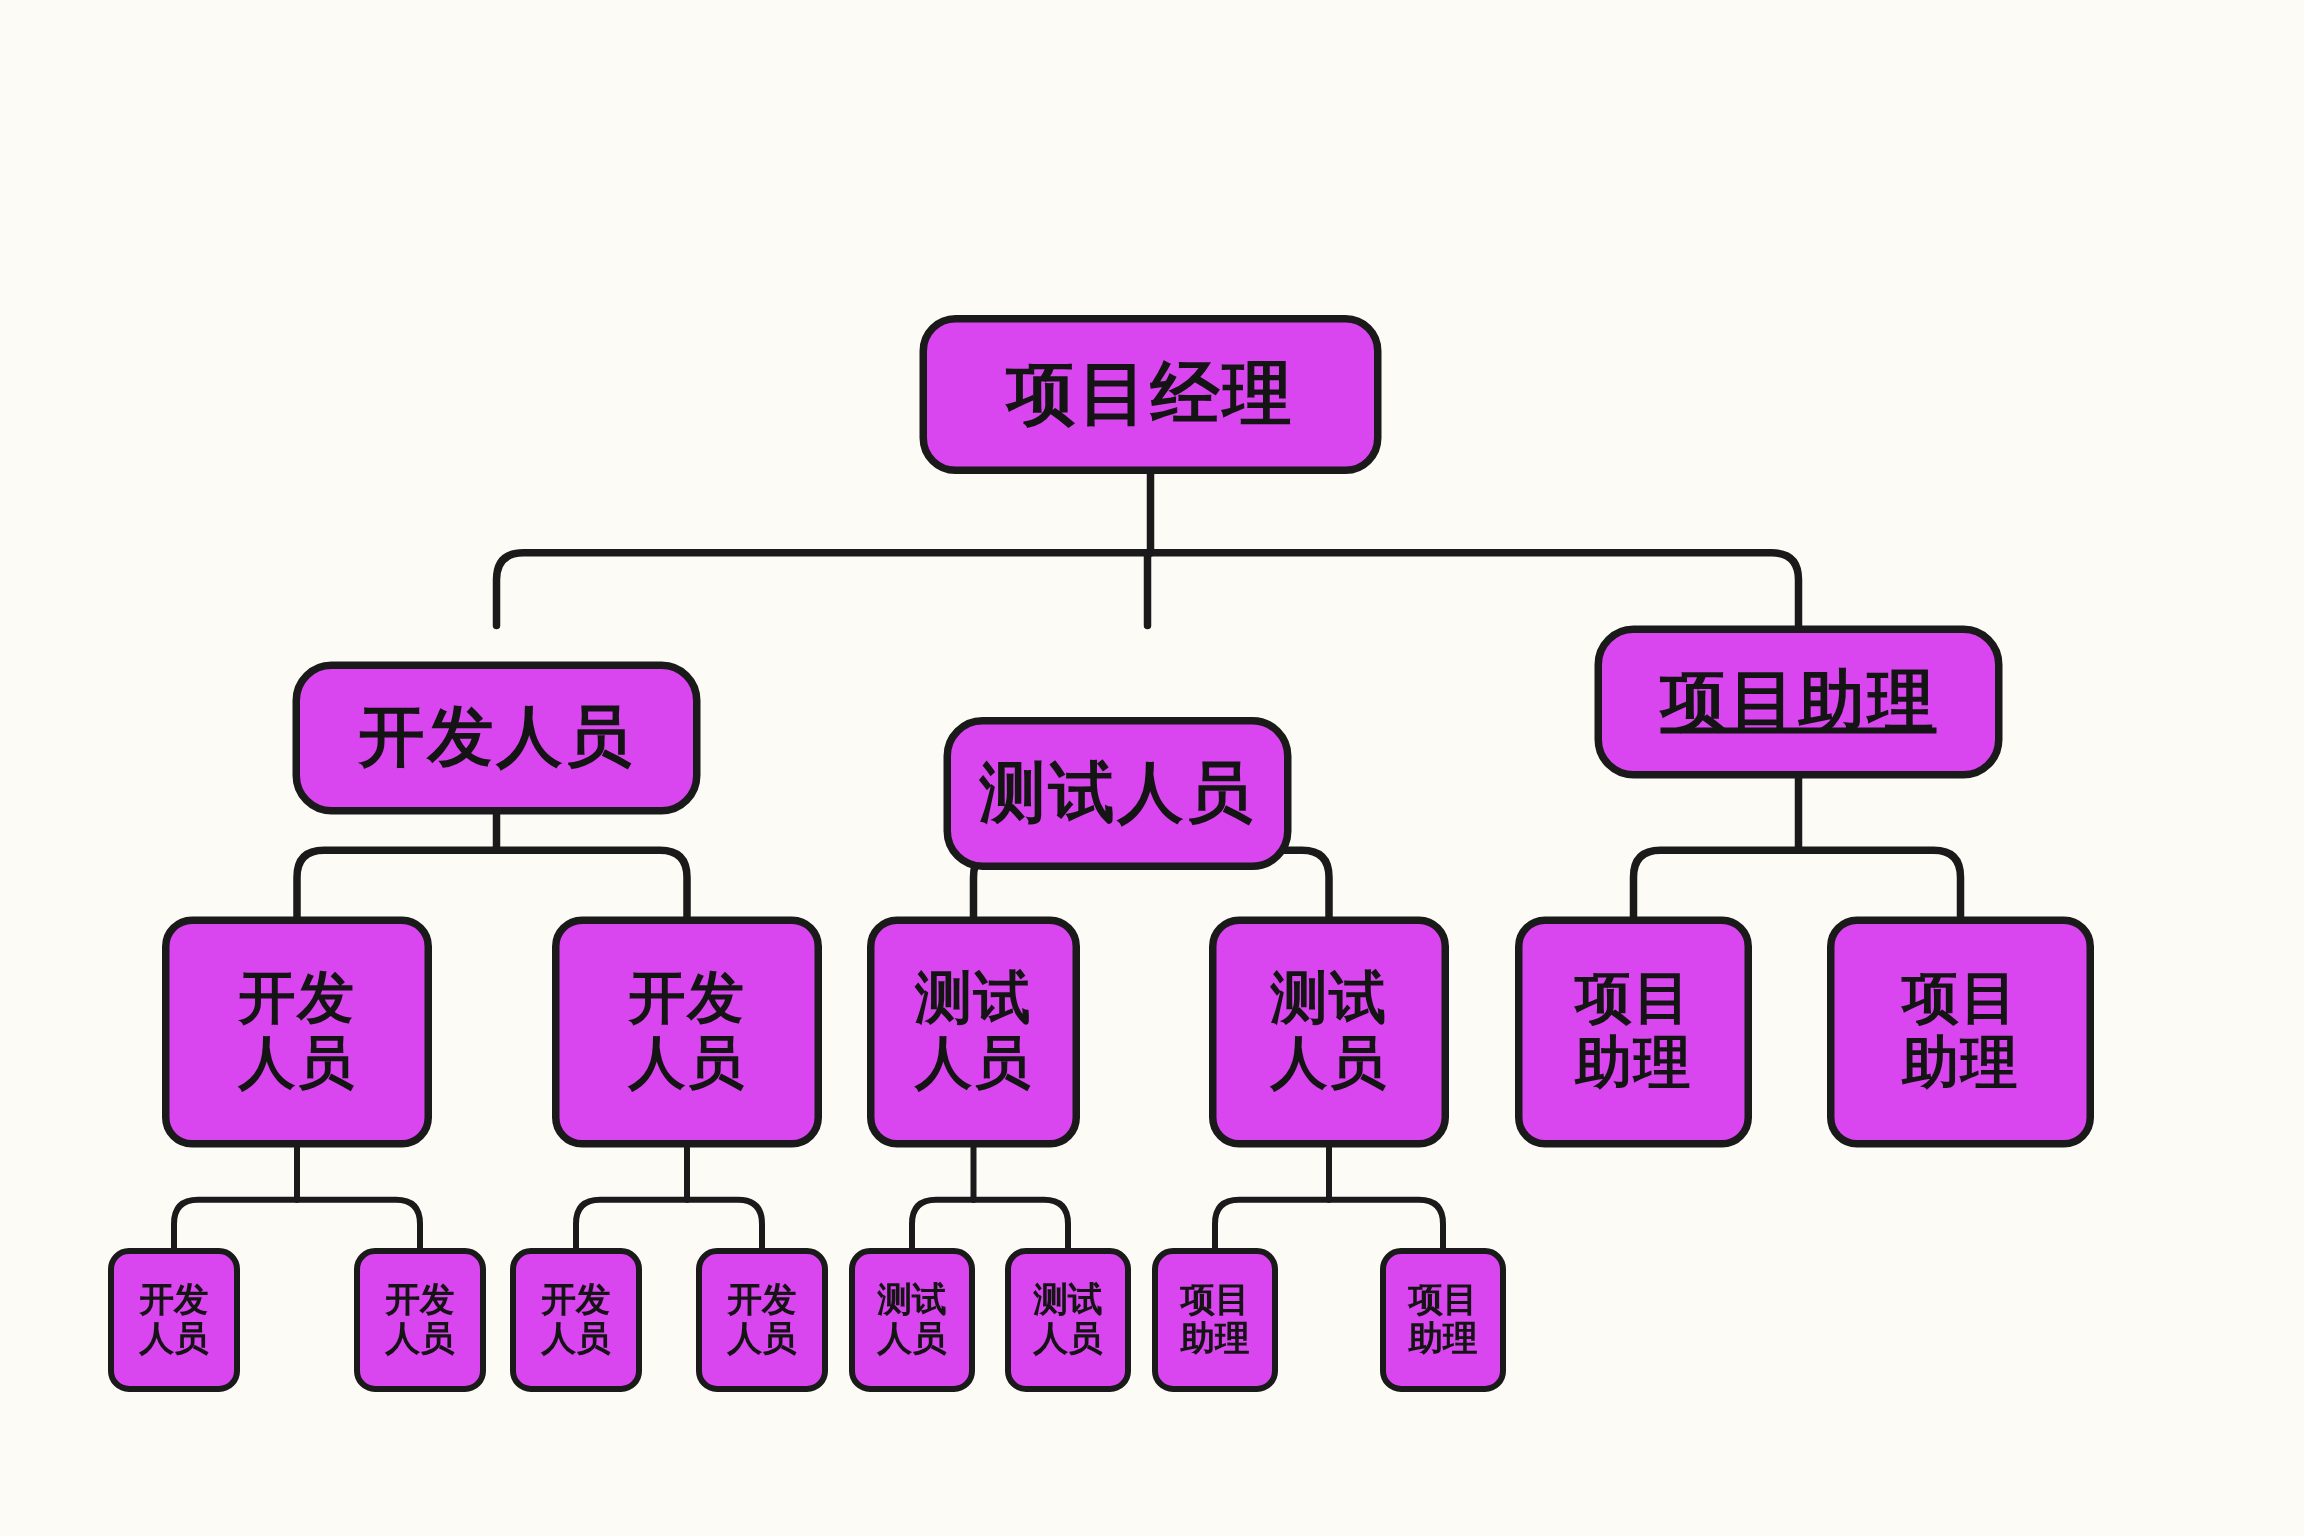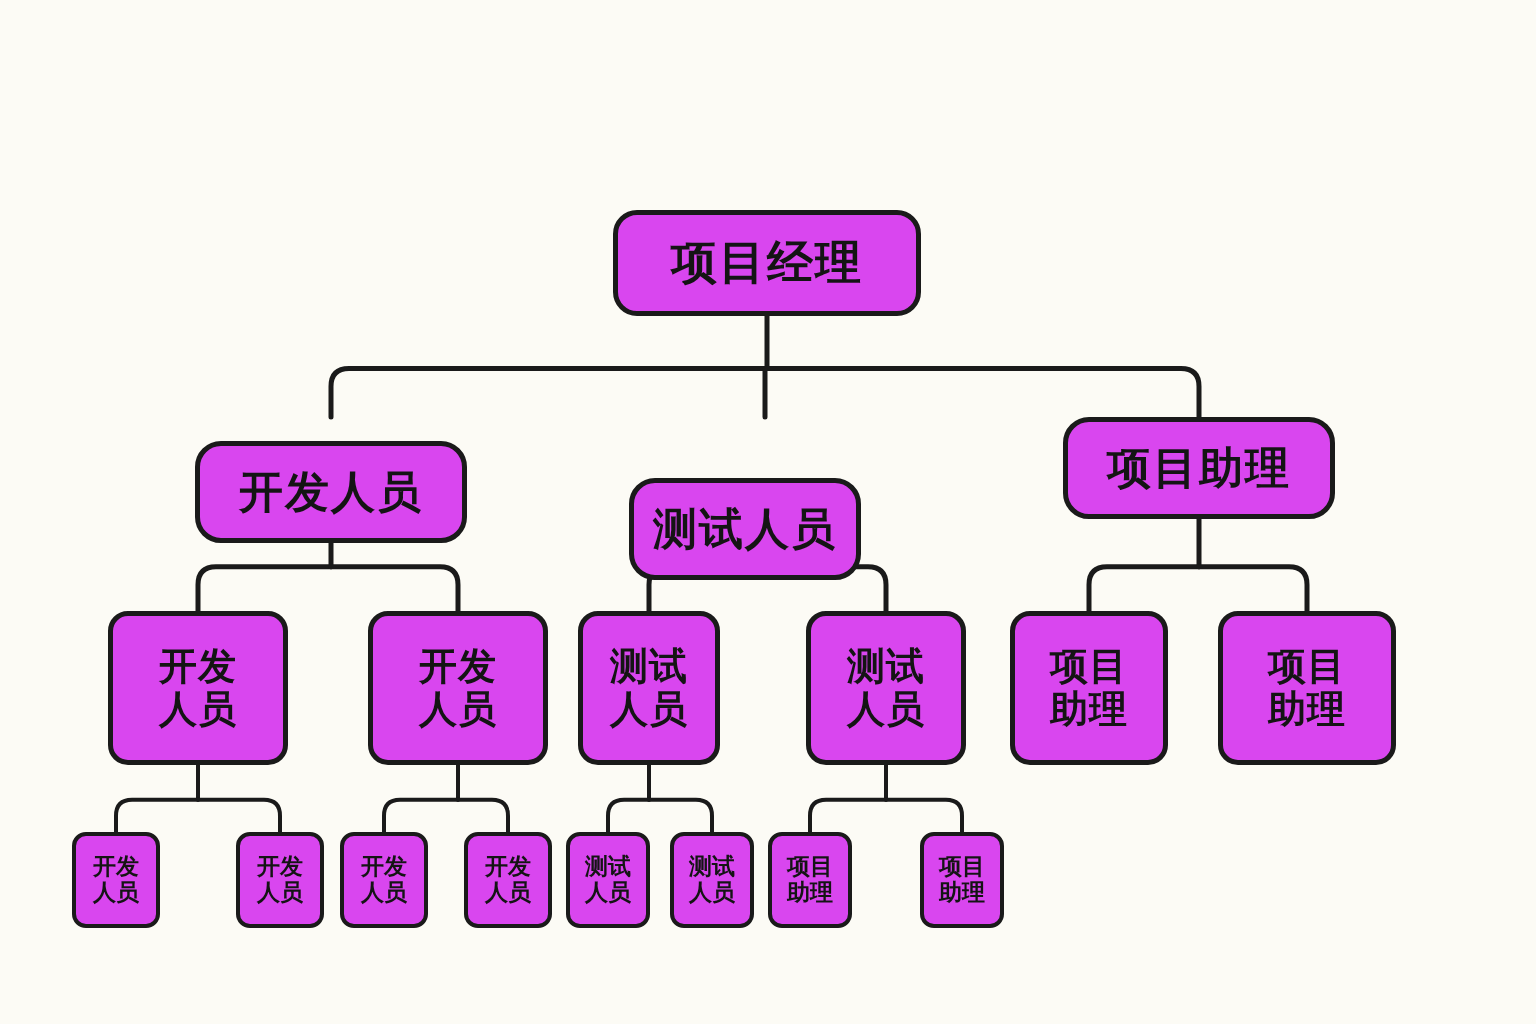--- a/index.html
+++ b/index.html
@@ -90,21 +90,21 @@
       <path d="M 649 799.84 L 695.9200000000001 799.84 Q 712 799.84 712 815.9200000000001 L 712 832" fill="none" stroke="#1A1A1A" stroke-width="4" stroke-linecap="round" stroke-linejoin="round"></path>
       <path d="M 886 765 L 886 799.84" fill="none" stroke="#1A1A1A" stroke-width="4" stroke-linecap="round" stroke-linejoin="round"></path>
       <path d="M 886 799.84 L 826.0799999999999 799.84 Q 810 799.84 810 815.9200000000001 L 810 832" fill="none" stroke="#1A1A1A" stroke-width="4" stroke-linecap="round" stroke-linejoin="round"></path>
       <path d="M 886 799.84 L 945.9200000000001 799.84 Q 962 799.84 962 815.9200000000001 L 962 832" fill="none" stroke="#1A1A1A" stroke-width="4" stroke-linecap="round" stroke-linejoin="round"></path>
     </svg>
 
   <div id="nodes-layer">
       <div class="node lvl0" style="left: 613px; top: 210px; width: 308px; height: 106px;"><span>项目经理</span></div>
       <div class="node lvl1" style="left: 195px; top: 417px; width: 272px; height: 102px; margin-top: 24px;"><span>开发人员</span></div>
       <div class="node lvl1" style="left: 629px; top: 438px; width: 232px; height: 102px; margin-top: 40px;"><span>测试人员</span></div>
-      <div class="node lvl1" style="left: 1063px; top: 417px; width: 272px; height: 102px;"><span>项目助理</span></div>
+      <div class="node lvl1" style="left: 1063px; top: 417px; width: 272px; height: 102px; text-decoration: underline;"><span>项目助理</span></div>
       <div class="node lvl2" style="left: 108px; top: 611px; width: 180px; height: 154px;"><span>开发
 人员</span></div>
       <div class="node lvl2" style="left: 368px; top: 611px; width: 180px; height: 154px;"><span>开发
 人员</span></div>
       <div class="node lvl2" style="left: 578px; top: 611px; width: 142px; height: 154px;"><span>测试
 人员</span></div>
       <div class="node lvl2" style="left: 806px; top: 611px; width: 160px; height: 154px;"><span>测试
 人员</span></div>
       <div class="node lvl2" style="left: 1010px; top: 611px; width: 158px; height: 154px;"><span>项目
 助理</span></div>

